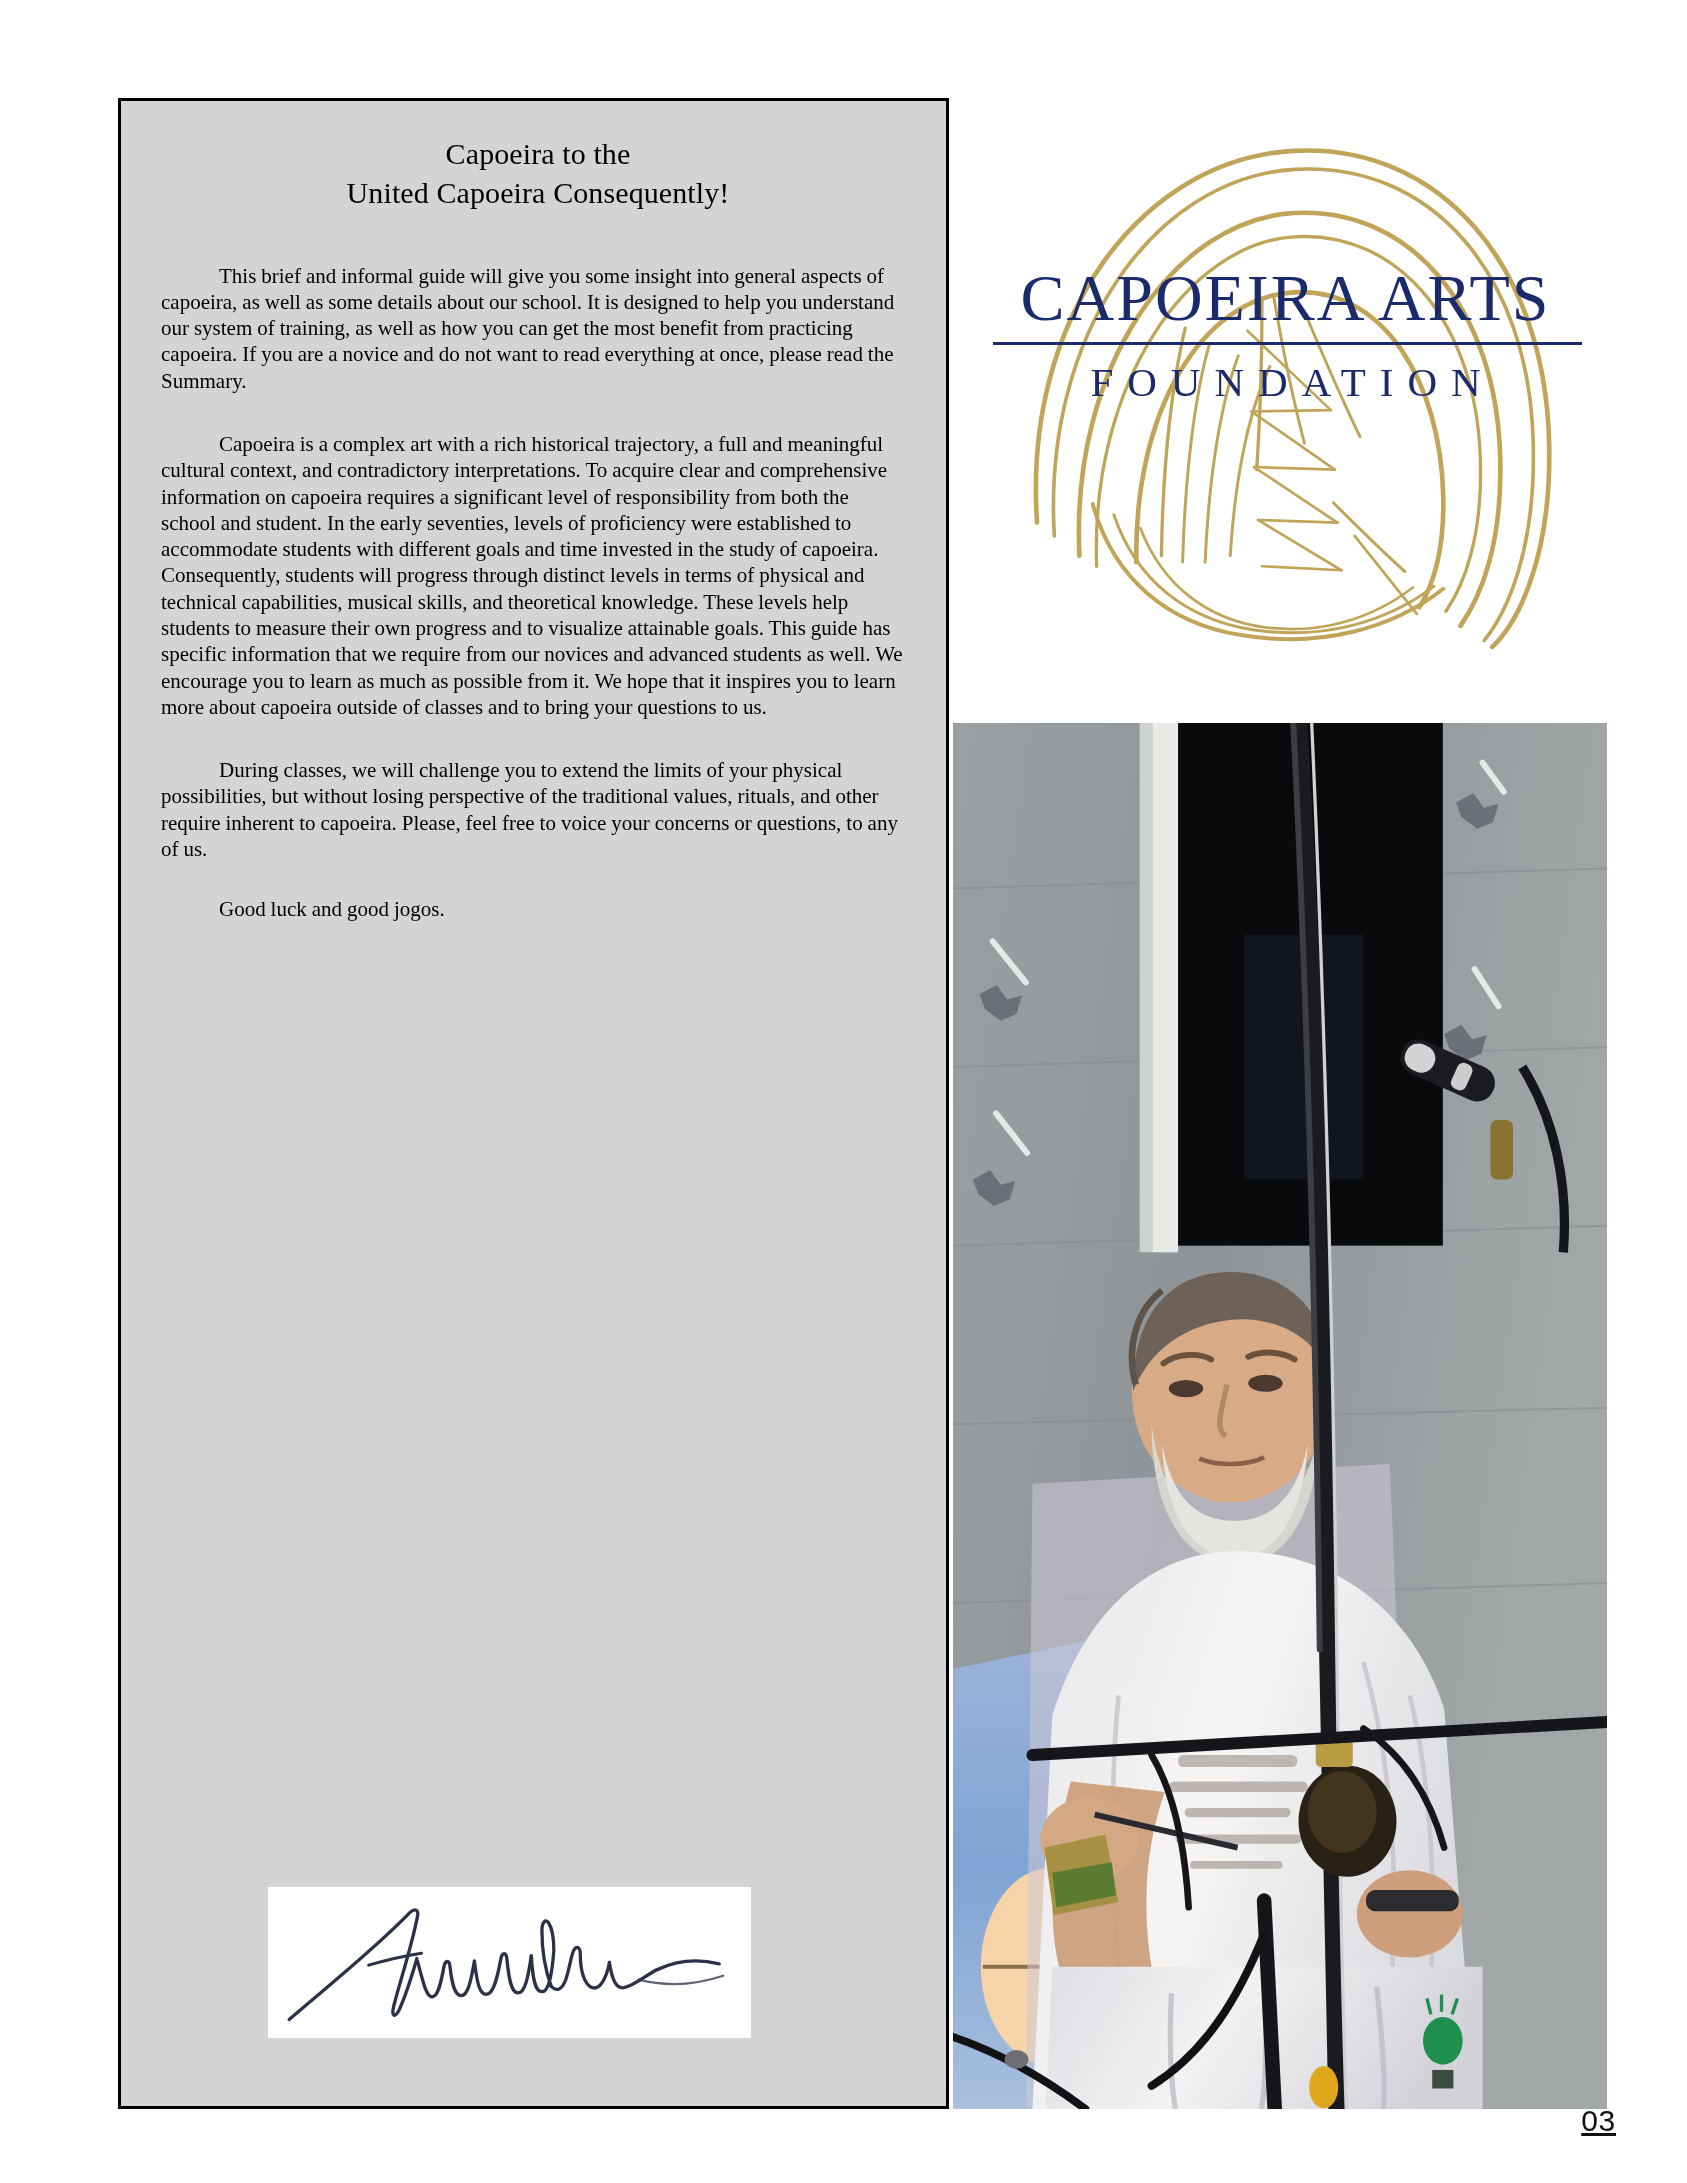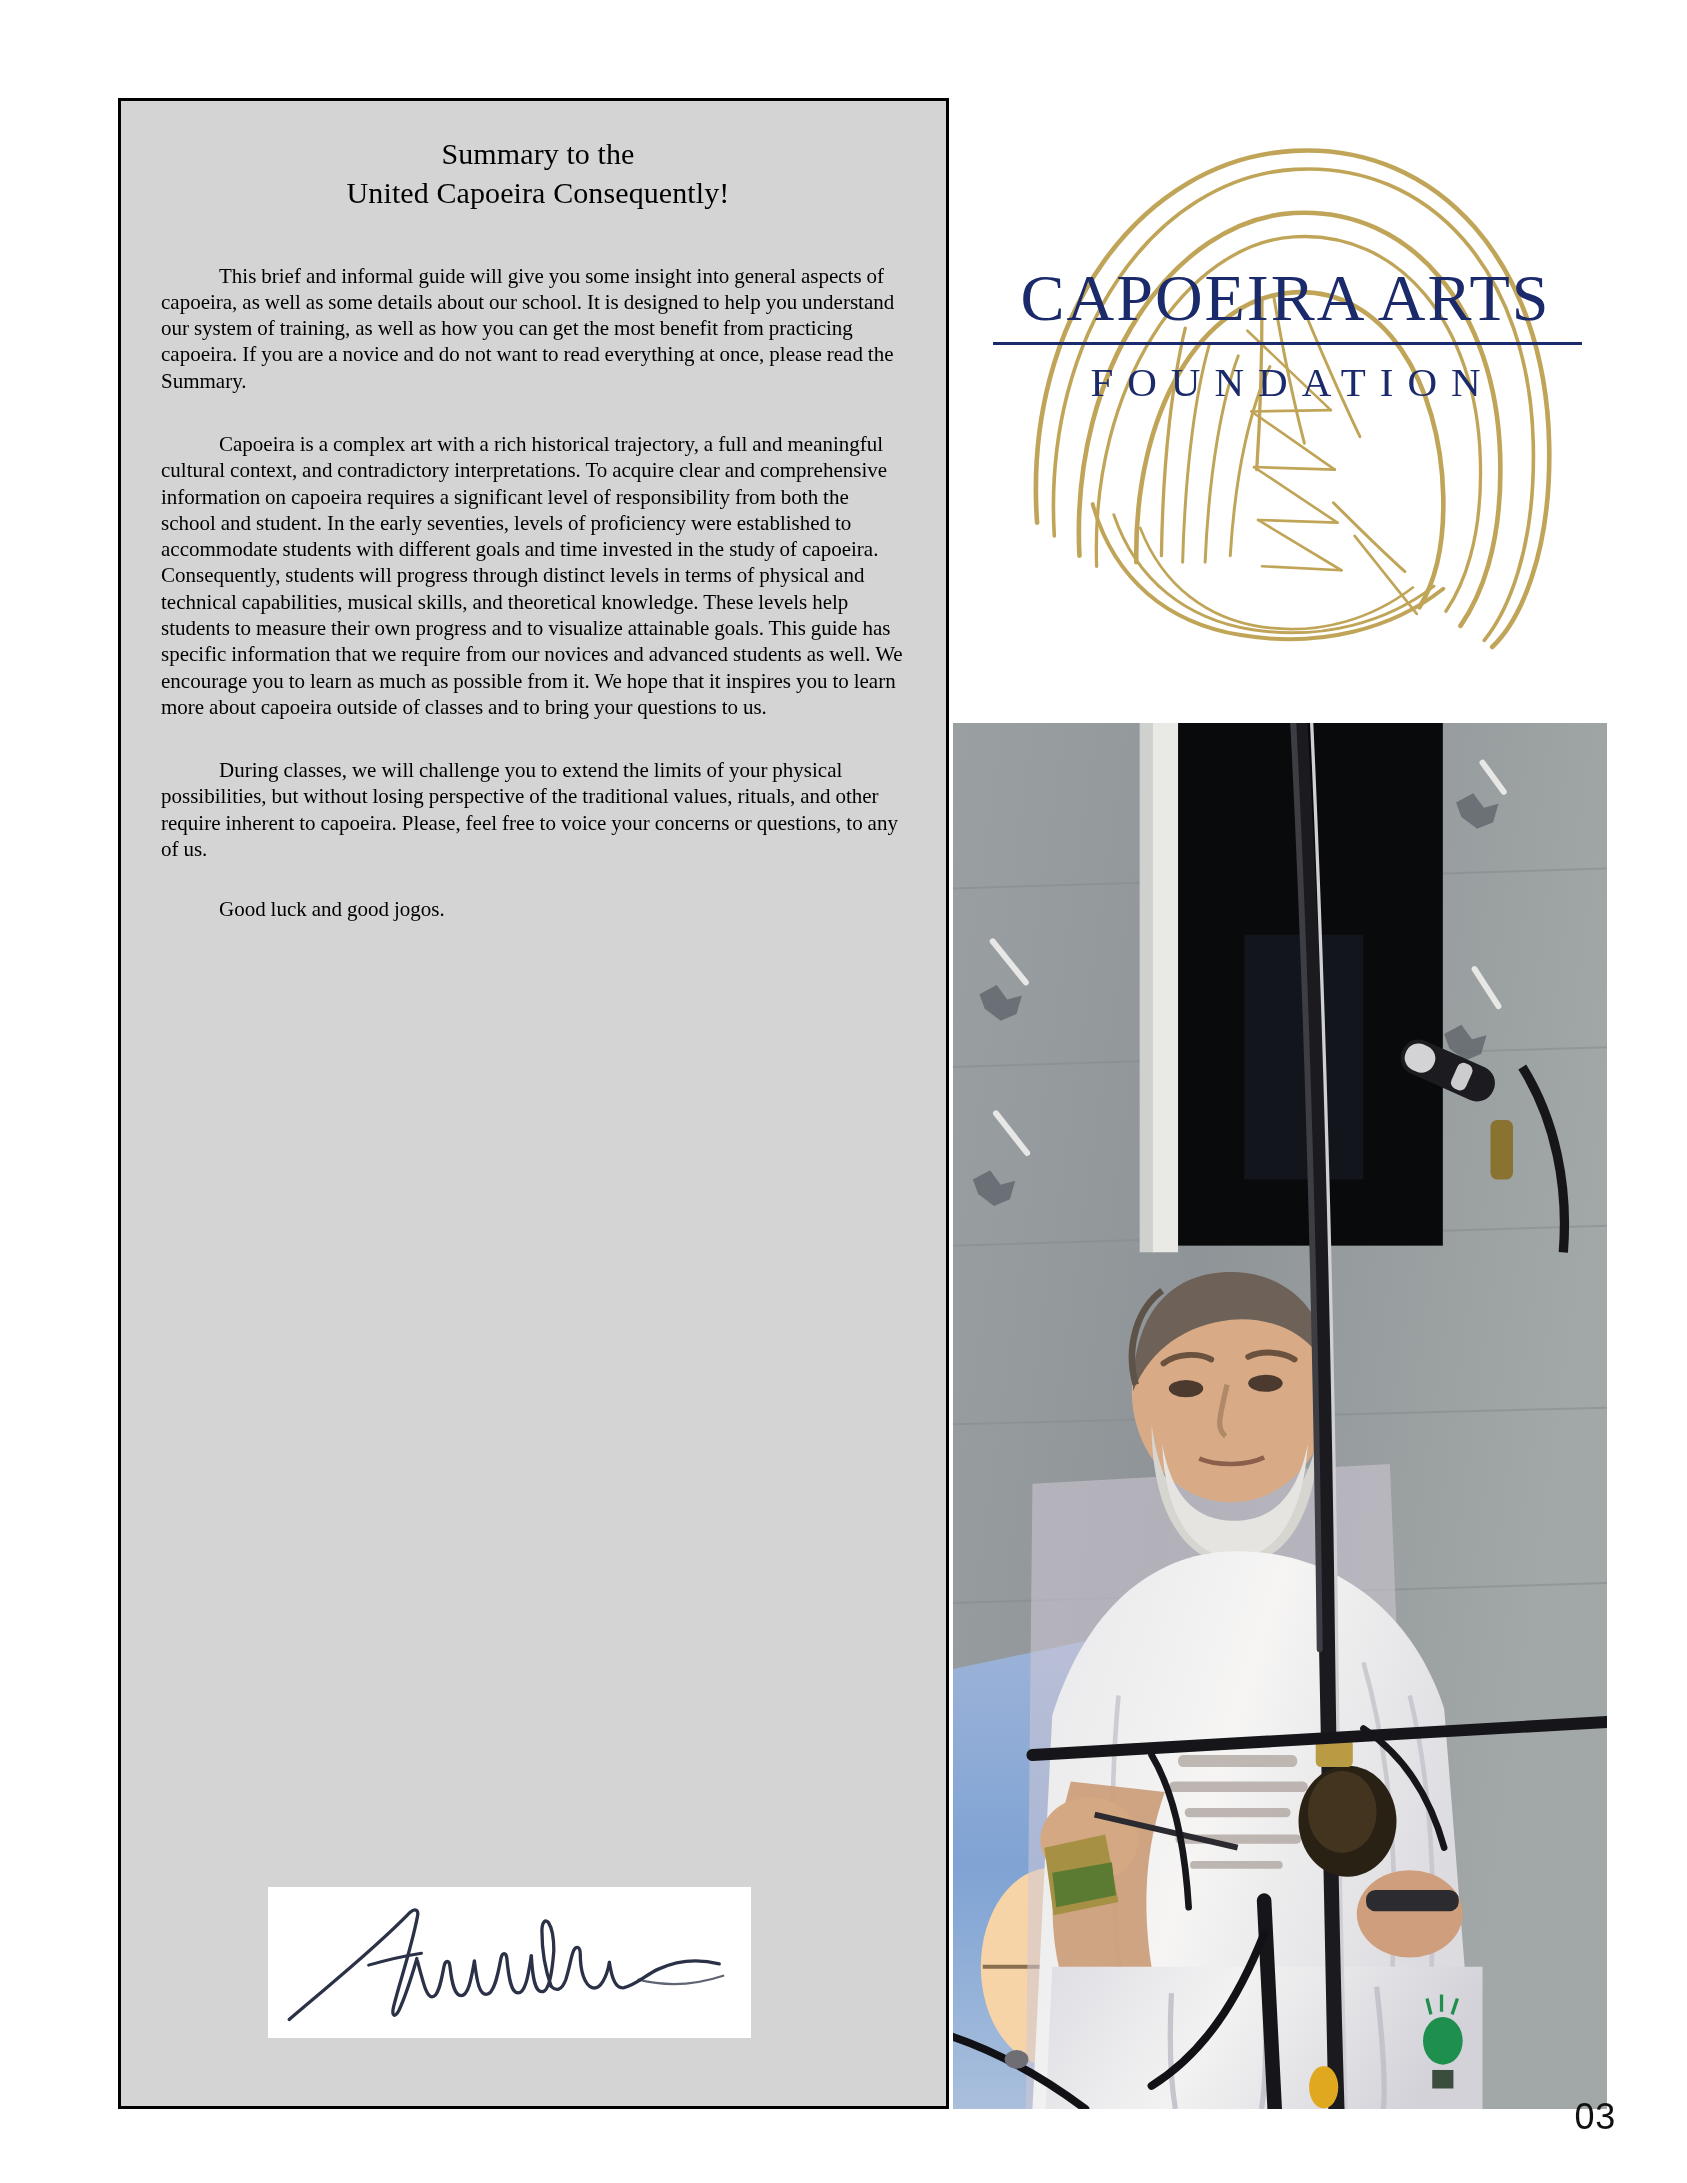--- a/index.html
+++ b/index.html
@@ -103,34 +103,35 @@
     overflow:hidden;
     background:#8d9296;
   }
   #photo svg{display:block;width:100%;height:100%;}
 
   
   #page-number{
     position:absolute;
     right:71px; bottom:45px;
     font-family:"Liberation Sans",sans-serif;
-    font-size:36px;
+    font-size:30px;
     color:#111;
     letter-spacing:0.7px;
+    text-decoration:underline;
   }
 </style>
 </head>
 <body>
 
 <div id="text-panel">
 
   <div id="letter-body">
 
     <div class="welcome">
-      <span>Summary to the</span>
+      <span>Capoeira to the</span>
       <span class="l2">United Capoeira Consequently!</span>
     </div>
 
     <div class="gap-lg"></div>
 
     <p class="para">This brief and informal guide will give you some insight into general aspects of capoeira, as well as some details about our school. It is designed to help you understand our system of training, as well as how you can get the most benefit from practicing capoeira. If you are a novice and do not want to read everything at once, please read the Summary.</p>
 
     <div class="gap-md"></div>
 
     <p class="para">Capoeira is a complex art with a rich historical trajectory, a full and meaningful cultural context, and contradictory interpretations. To acquire clear and comprehensive information on capoeira requires a significant level of responsibility from both the school and student. In the early seventies, levels of proficiency were established to accommodate students with different goals and time invested in the study of capoeira. Consequently, students will progress through distinct levels in terms of physical and technical capabilities, musical skills, and theoretical knowledge. These levels help students to measure their own progress and to visualize attainable goals. This guide has specific information that we require from our novices and advanced students as well. We encourage you to learn as much as possible from it. We hope that it inspires you to learn more about capoeira outside of classes and to bring your questions to us.</p>

